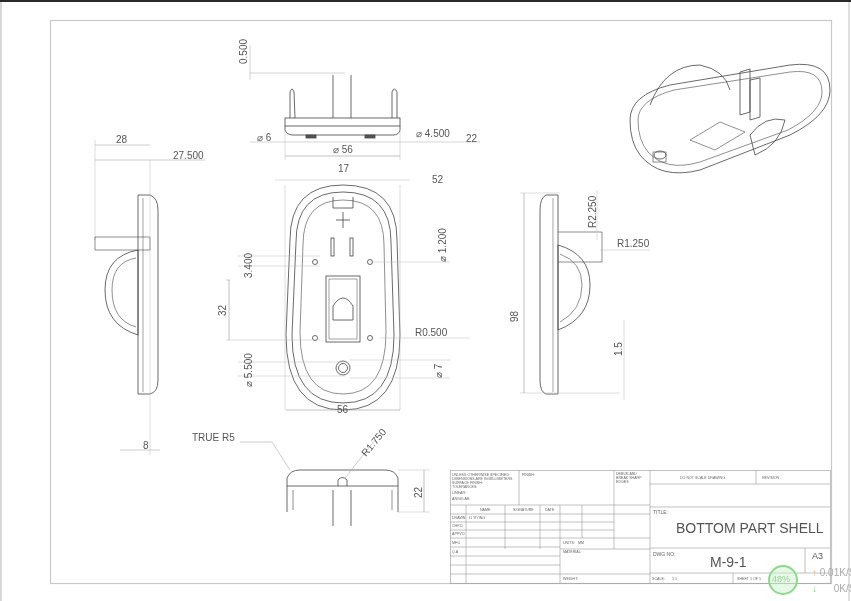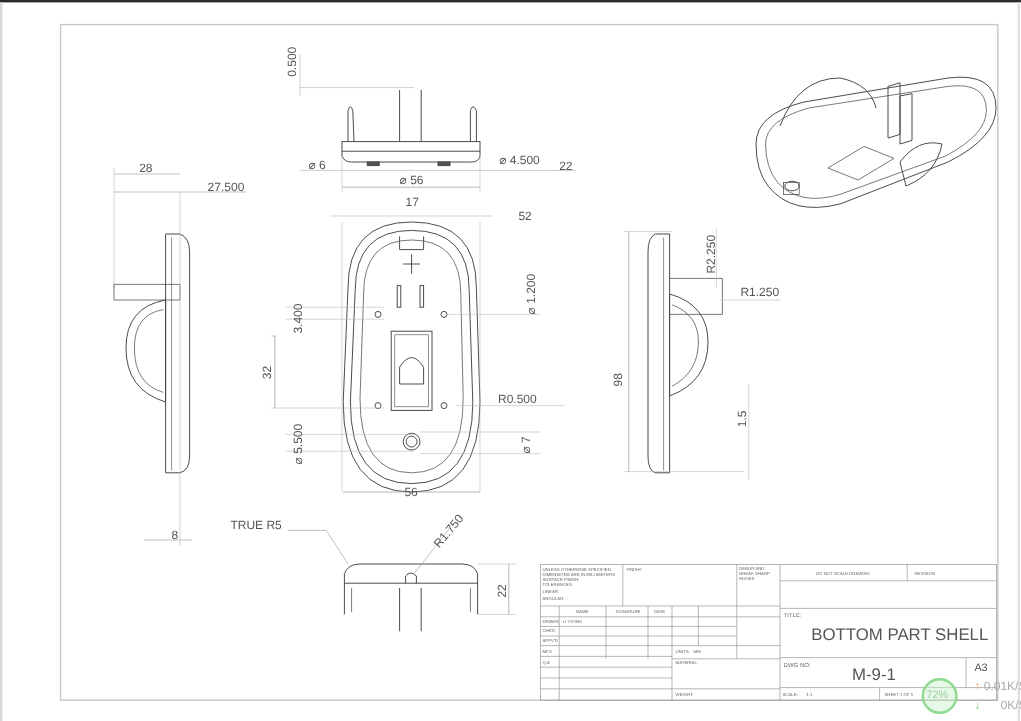--- a/index.html
+++ b/index.html
@@ -236,21 +236,21 @@
   <text class="tb-m" x="653" y="556">DWG NO:</text>
   <text class="tb-dwg" x="710" y="567">M-9-1</text>
   <text class="tb-a3" x="812" y="559">A3</text>
   <text class="tb-s" x="652" y="580">SCALE:</text>
   <text class="tb-s" x="672" y="580">1:1</text>
   <text class="tb-s" x="737" y="580">SHEET 1 OF 1</text>
 </svg>
 
 <div class="widget">
   <div class="ring"></div>
-  <span class="pct">72%</span>
+  <span class="pct">48%</span>
   <div class="up">
     <span class="arr">↑</span>
     <span>0.01K/S</span>
   </div>
   <div class="down">
     <span class="arr">↓</span>
     <span>0K/S</span>
   </div>
 </div>
 

